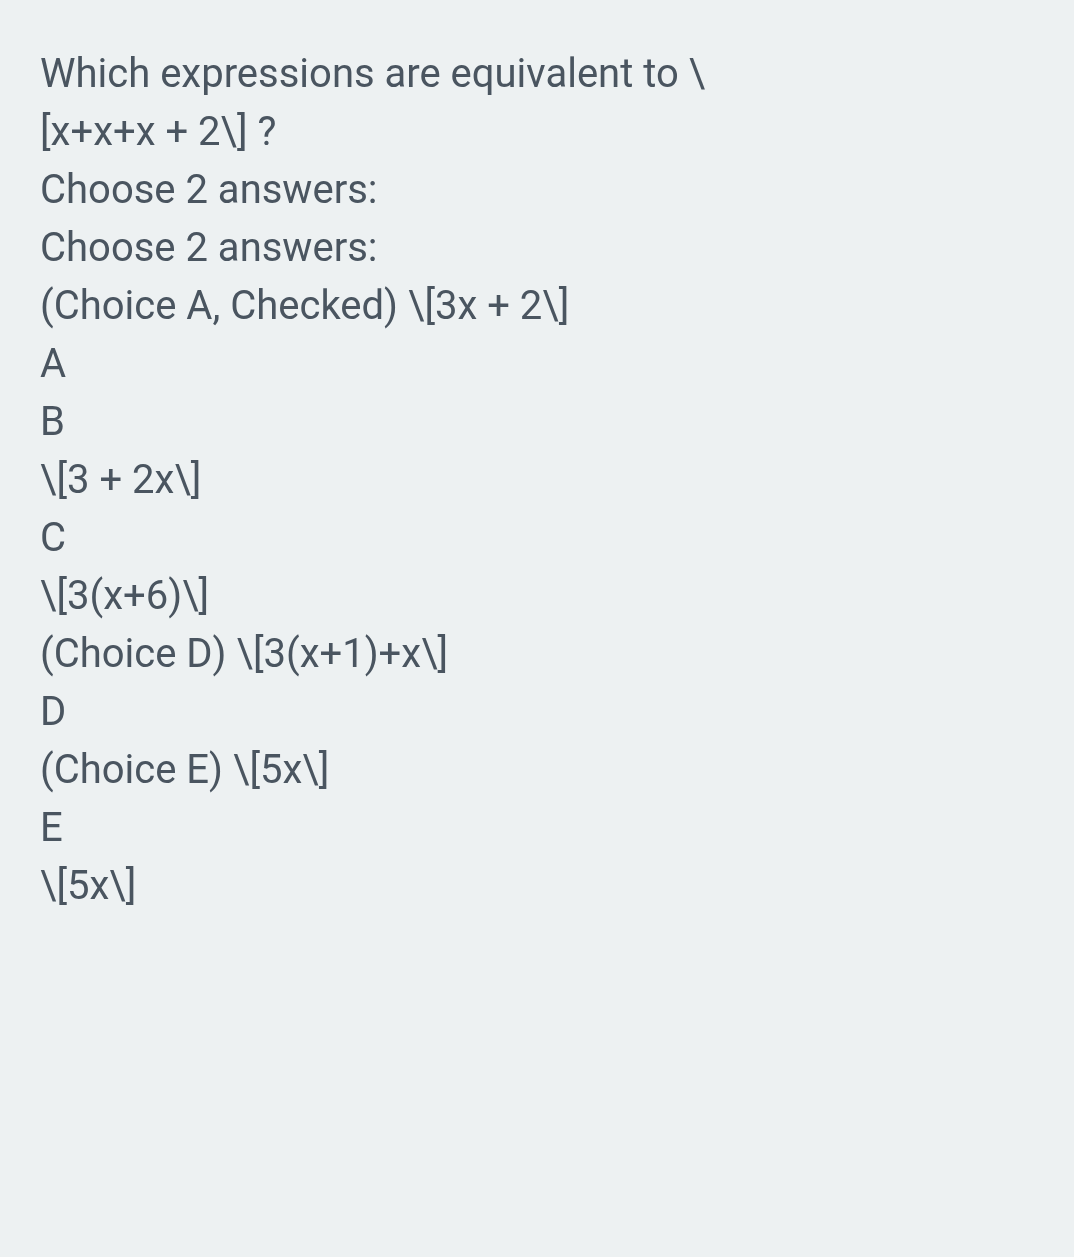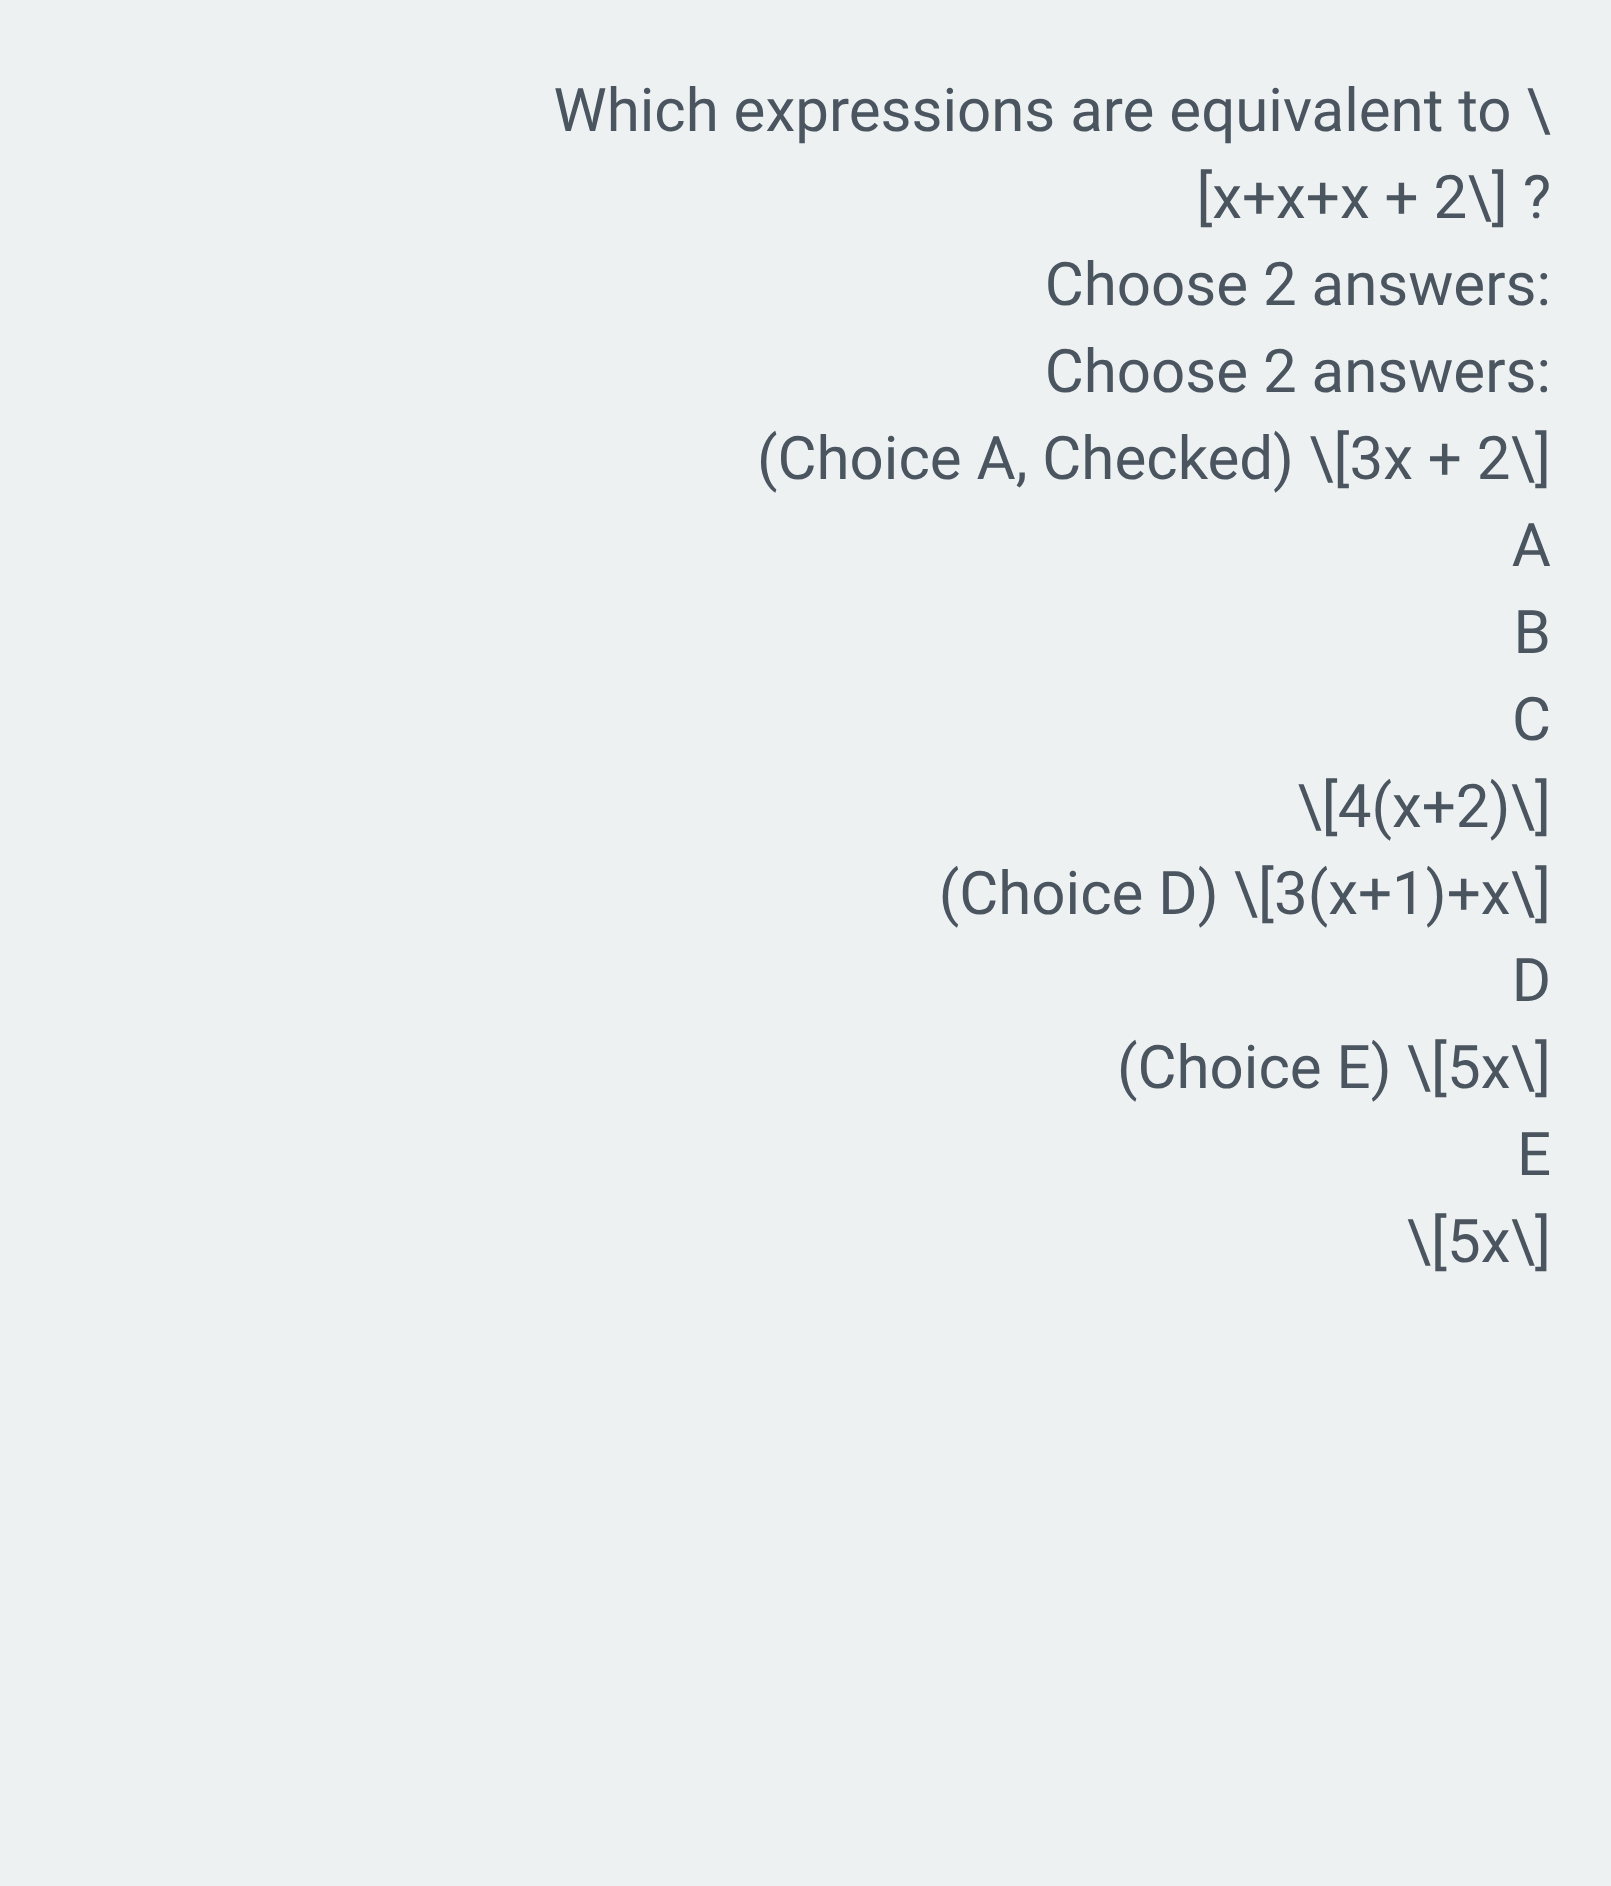--- a/index.html
+++ b/index.html
@@ -16,39 +16,39 @@
       line-height: 1.45;
       width: 1074px;
       min-height: 1257px;
     }
     .question-container {
       width: 100%;
     }
     .text-line {
       color: #4a5560;
       font-weight: 400;
-      text-align: right;
     }
   </style>
 </head>
 <body>
 
 <div class="question-container">
   <div class="text-line">Which expressions are equivalent to \</div>
   <div class="text-line">[x+x+x + 2\] ?</div>
   <div class="text-line">Choose 2 answers:</div>
   <div class="text-line">Choose 2 answers:</div>
 
   <div class="text-line">(Choice A, Checked)   \[3x + 2\]</div>
   <div class="text-line">A</div>
 
   <div class="text-line">B</div>
+  <div class="text-line">\[3 + 2x\]</div>
 
   <div class="text-line">C</div>
-  <div class="text-line">\[4(x+2)\]</div>
+  <div class="text-line">\[3(x+6)\]</div>
 
   <div class="text-line">(Choice D)   \[3(x+1)+x\]</div>
   <div class="text-line">D</div>
 
   <div class="text-line">(Choice E)   \[5x\]</div>
   <div class="text-line">E</div>
   <div class="text-line">\[5x\]</div>
 </div>
 
 </body></html>

